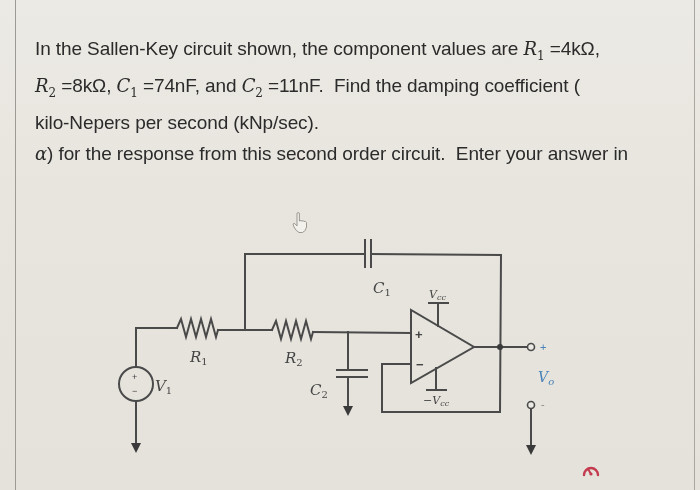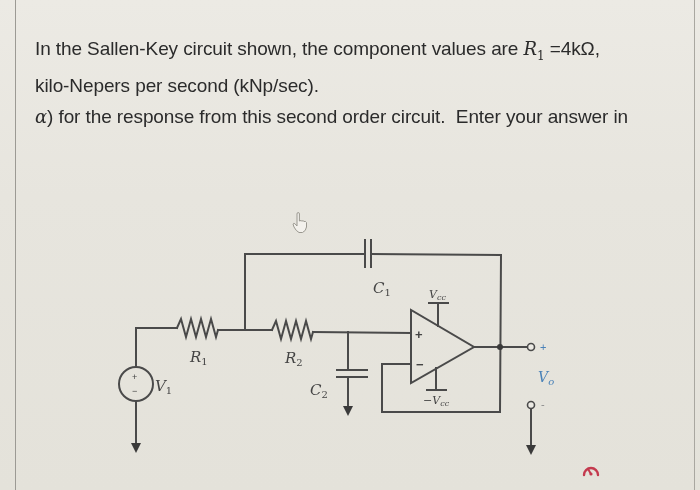--- a/index.html
+++ b/index.html
@@ -32,20 +32,21 @@
 </style>
 </head>
 <body>
 
 <div class="page"></div>
 <div class="edge-left"></div>
 <div class="edge-right"></div>
 
 <div class="question">
   <span class="line"><span>In the Sallen-Key circuit shown, the component values are </span><span class="math"><span>R</span><sub>1</sub></span><span> =4kΩ,</span></span>
+  <span class="line"><span class="math"><span>R</span><sub>2</sub></span><span> =8kΩ, </span><span class="math"><span>C</span><sub>1</sub></span><span> =74nF, and </span><span class="math"><span>C</span><sub>2</sub></span><span> =11nF.</span><span style="white-space:pre">  Find the damping coefficient (</span></span>
   <span class="line"><span>kilo-Nepers per second (kNp/sec).</span></span>
   <span class="line"><span class="math">α</span><span style="white-space:pre">) for the response from this second order circuit.  Enter your answer in</span></span>
 </div>
 
 <svg class="circuit" width="700" height="490" viewBox="0 0 700 490">
   <g stroke="#4a4a4a" stroke-width="2" fill="none" stroke-linecap="square">
 
     <path d="M136 367 L136 328 L177 328"></path>
 
     <polyline points="177,328 181,319 186,337 191,319 196,337 201,319 206,337 211,319 216,337 218,330"></polyline>

